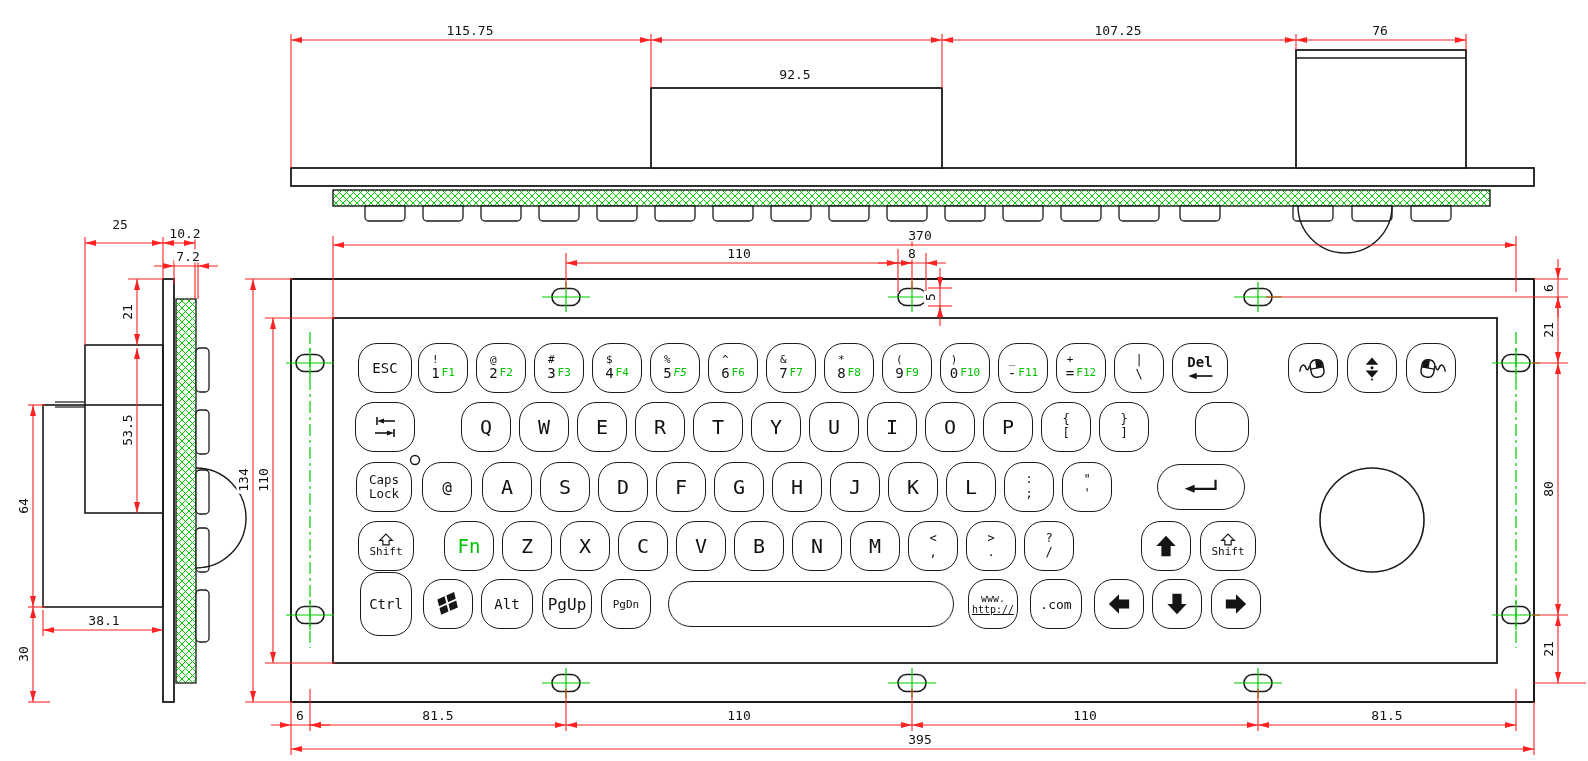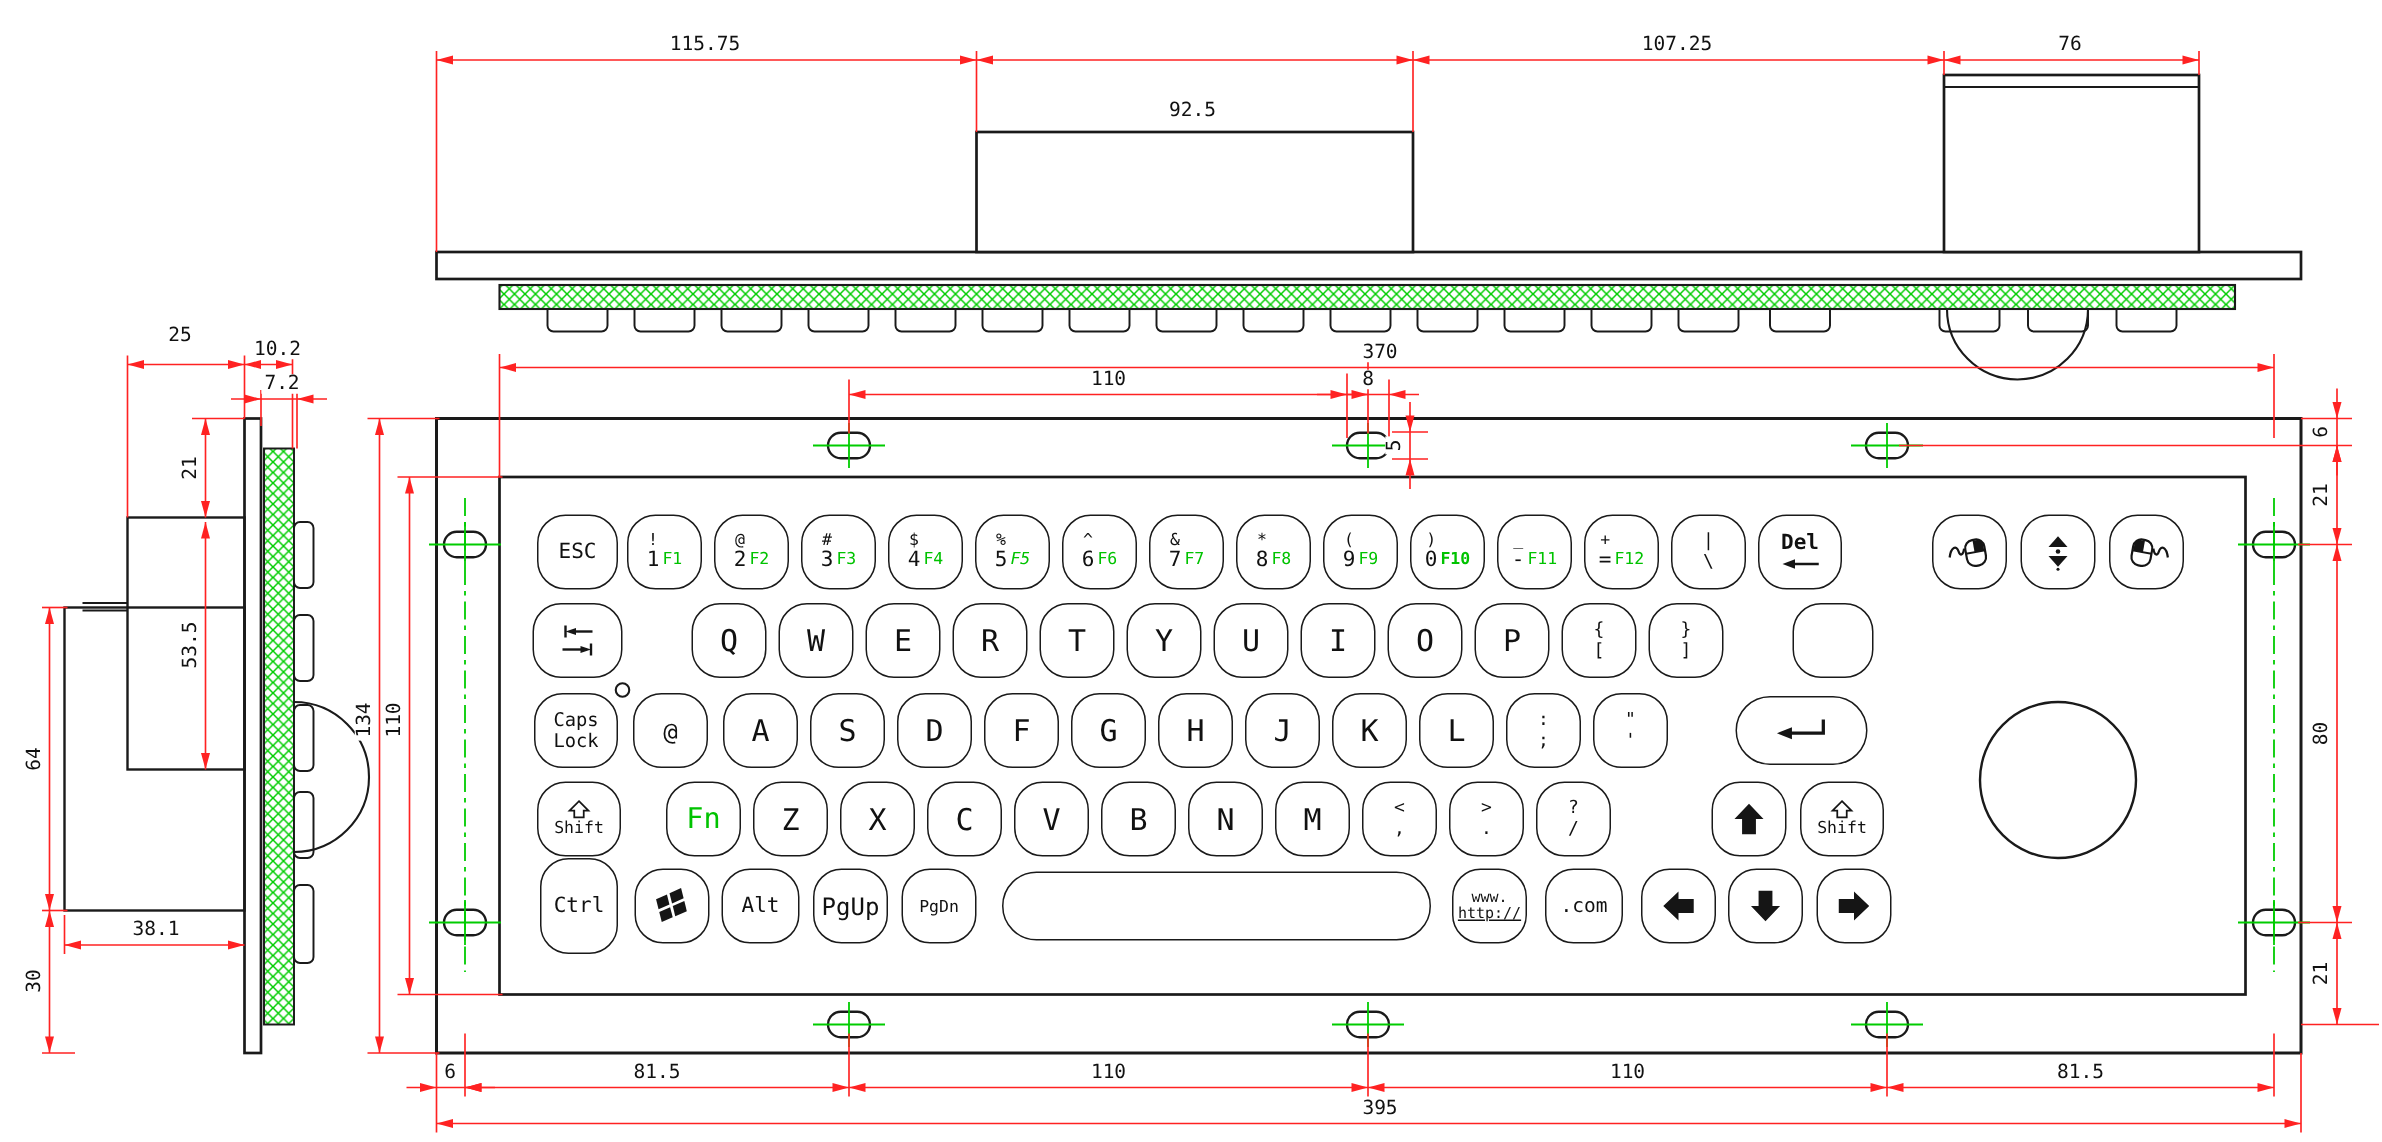--- a/index.html
+++ b/index.html
@@ -342,21 +342,21 @@
           </div>
           <span class="flab" style="color: rgb(0, 195, 0);">F9</span>
         </div>
       </div>
       <div class="key" style="left: 965px; top: 368px; width: 50px; height: 50px; border-radius: 19px;">
         <div class="fnwrap">
           <div class="stack">
             <span class="ftop">)</span>
             <span class="fbot">0</span>
           </div>
-          <span class="flab" style="color: rgb(0, 195, 0); font-weight: bold;">F10</span>
+          <span class="flab" style="color: rgb(0, 195, 0);">F10</span>
         </div>
       </div>
       <div class="key" style="left: 1023px; top: 368px; width: 50px; height: 50px; border-radius: 19px;">
         <div class="fnwrap">
           <div class="stack">
             <span class="ftop">_</span>
             <span class="fbot">-</span>
           </div>
           <span class="flab" style="color: rgb(0, 195, 0);">F11</span>
         </div>

